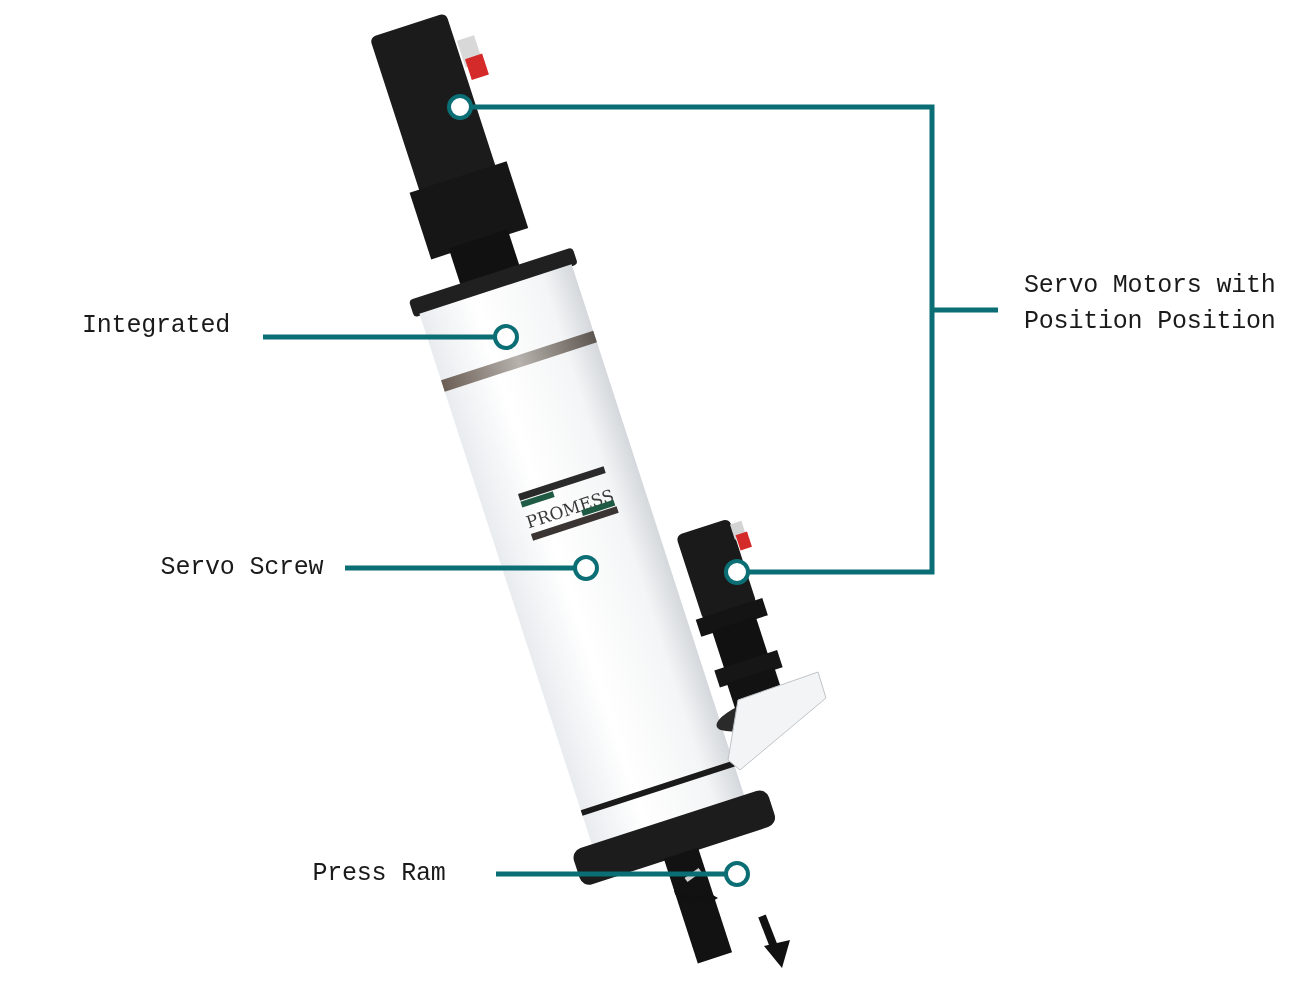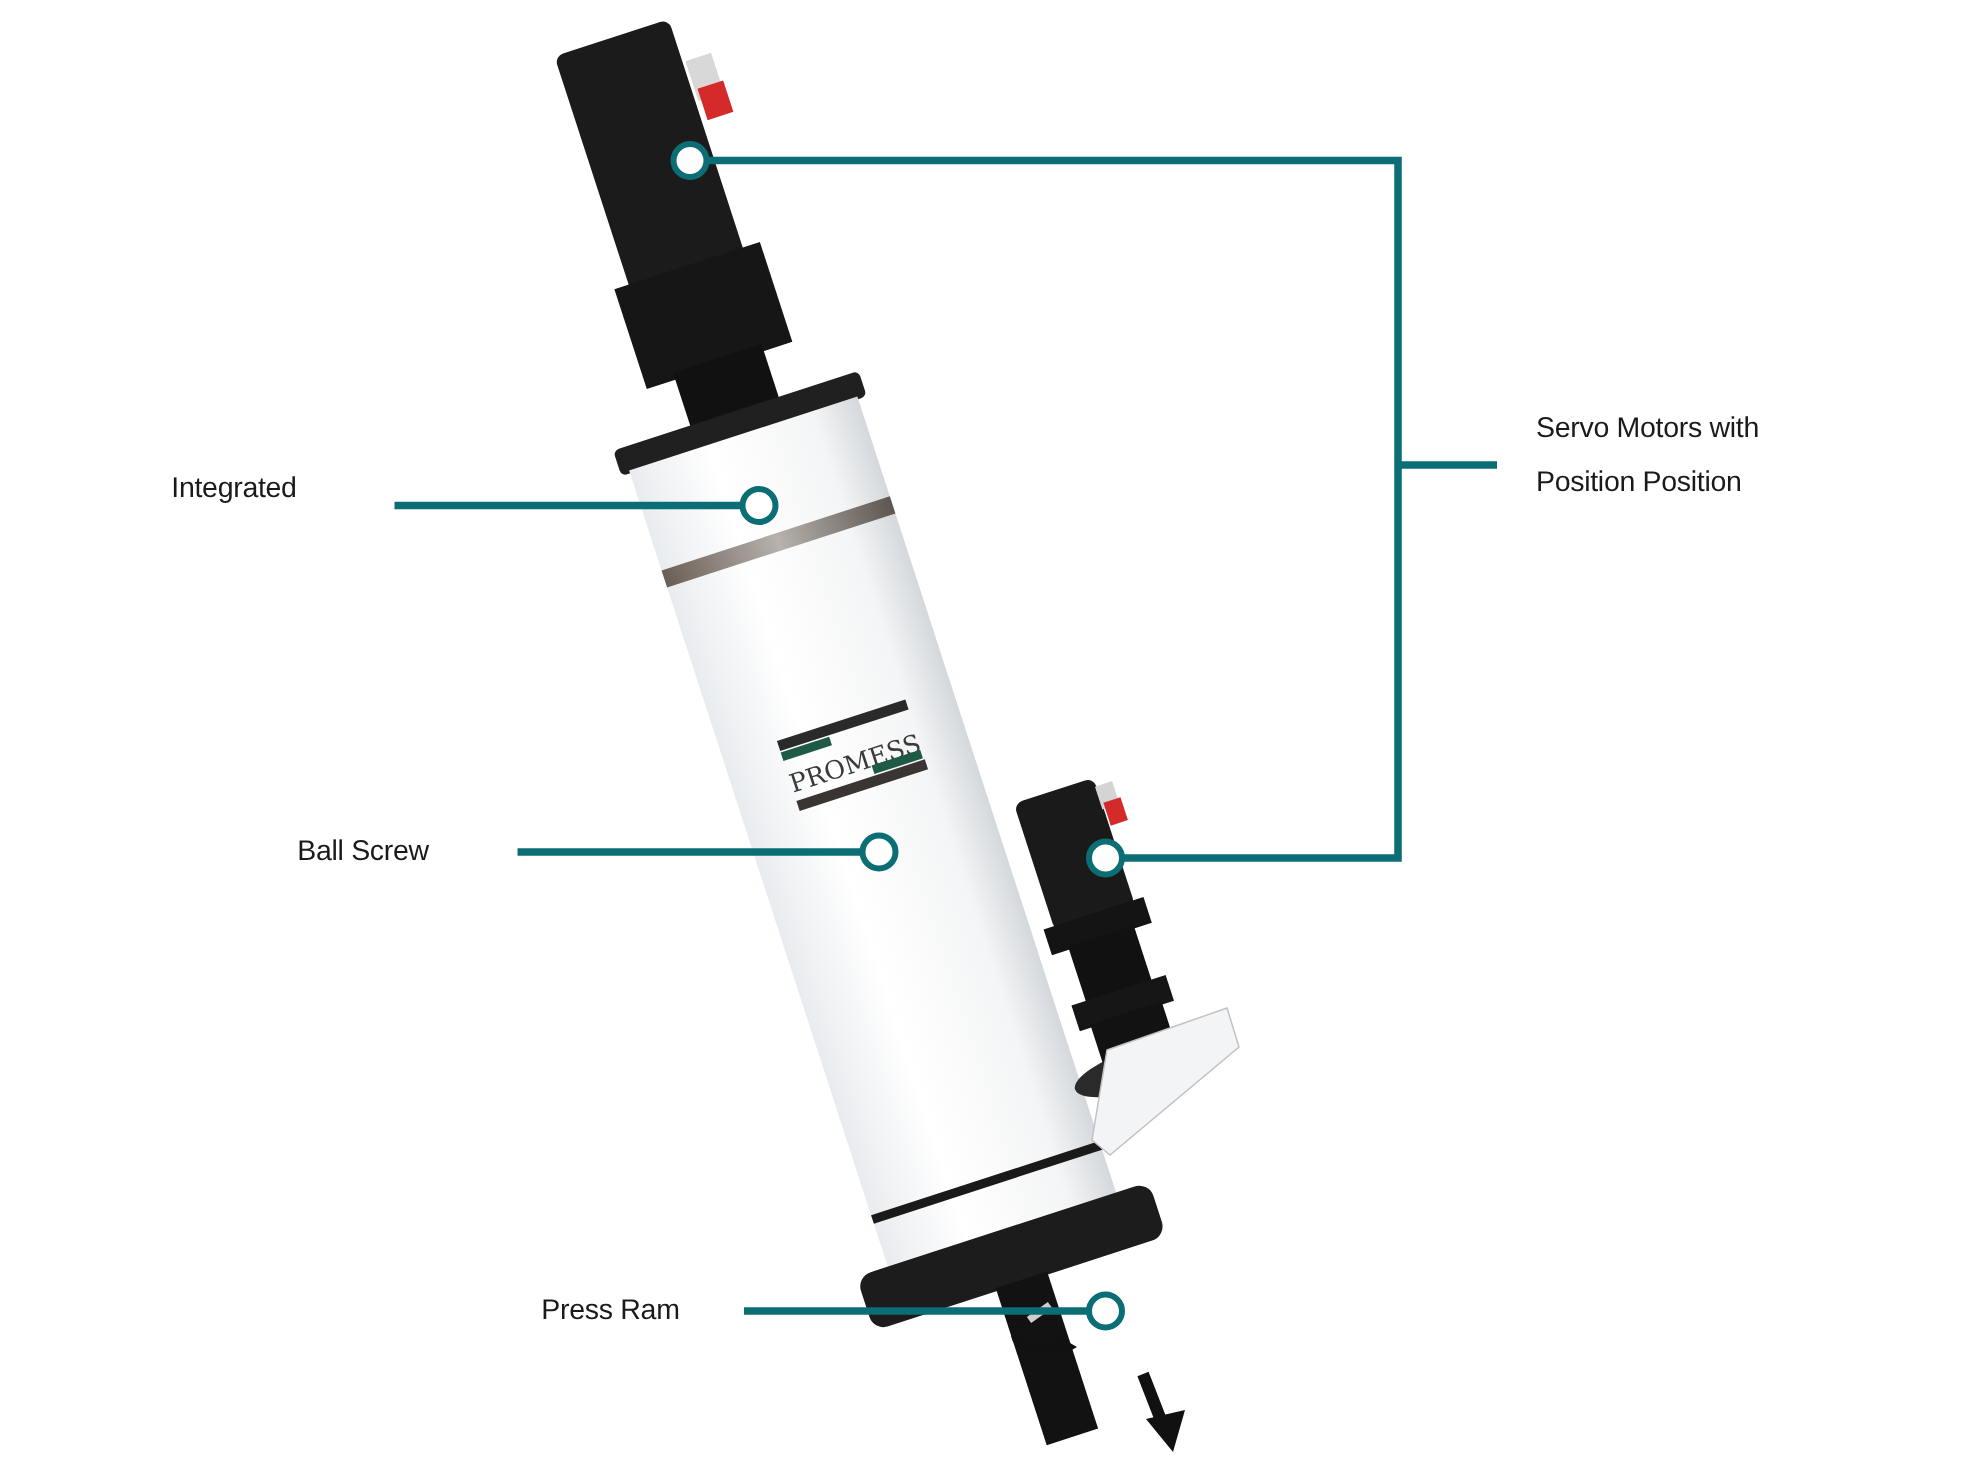--- a/index.html
+++ b/index.html
@@ -1,19 +1,19 @@
 <!DOCTYPE html>
 <html><head>
 <meta charset="utf-8">
 <style>
   html, body { margin:0; padding:0; background:#ffffff; }
   body { width:1312px; height:984px; position:relative; overflow:hidden;
          font-family:"Liberation Sans", "DejaVu Sans", sans-serif; }
   .stage { position:absolute; left:0; top:0; width:1312px; height:984px; }
-  .label { position:absolute; color:#1a1a1a; font-size:19px; line-height:36px; letter-spacing:-0.2px; }
+  .label { position:absolute; color:#1a1a1a; font-size:25px; line-height:36px; letter-spacing:-0.2px;font-family:Liberation Mono, monospace; }
   .label.right { text-align:center; }
   svg { position:absolute; left:0; top:0; }
 </style>
 </head>
 <body>
 
 <div class="stage">
 
   <svg width="1312" height="984" viewBox="0 0 1312 984">
     <defs>
@@ -92,24 +92,24 @@
       <circle cx="737" cy="572" r="11"></circle>
       <circle cx="737" cy="874" r="11"></circle>
     </g>
   </svg>
 
   <div class="label right" style="left:60px; top:308px; width:192px;">
     <div>Integrated</div>
   </div>
 
   <div class="label right" style="left:150px; top:550px; width:184px;">
-    <div>Ball Screw</div>
+    <div>Servo Screw</div>
   </div>
 
-  <div class="label right" style="left:316px; top:856px; width:182px;">
+  <div class="label right" style="left:288px; top:856px; width:182px;">
     <div>Press Ram</div>
   </div>
 
   <div class="label" style="left:1024px; top:268px; width:260px;">
     <div>Servo Motors with</div>
     <div>Position Position</div>
   </div>
 </div>
 
 </body></html>

